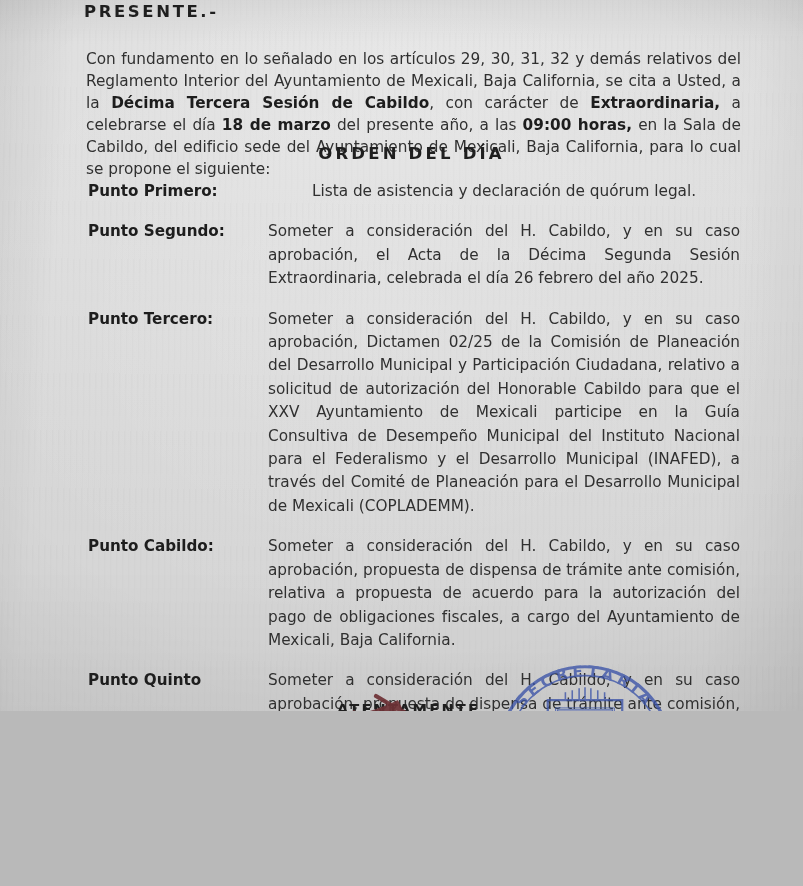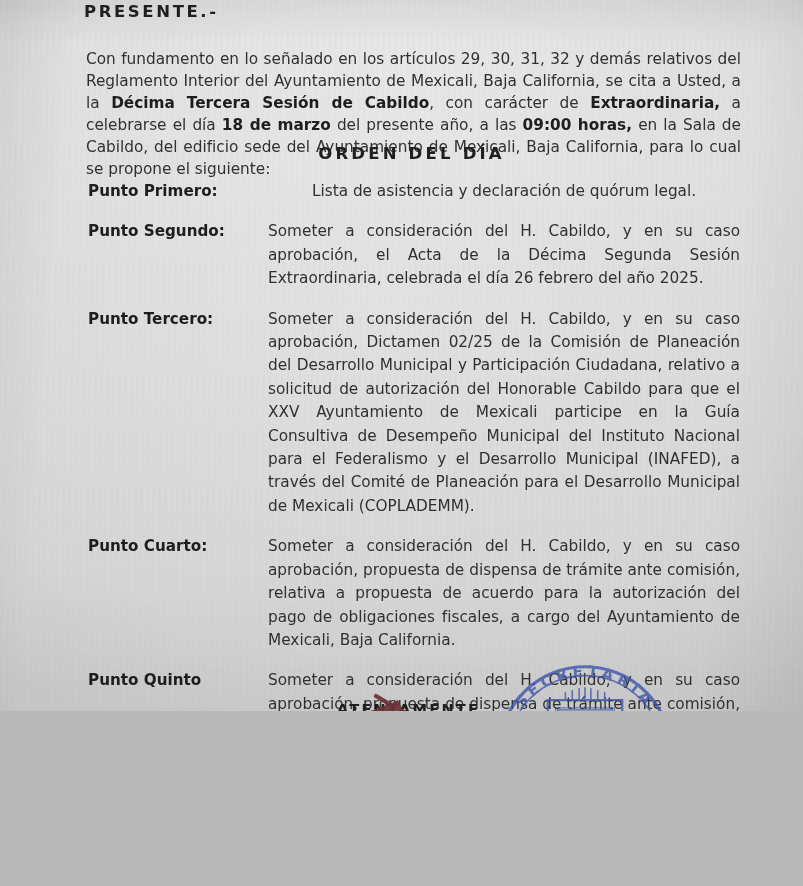--- a/index.html
+++ b/index.html
@@ -203,21 +203,21 @@
         <div class="pt-label">Punto Segundo:</div>
         <div class="pt-body">Someter a consideración del H. Cabildo, y en su caso aprobación, el Acta de la Décima Segunda Sesión Extraordinaria, celebrada el día 26 febrero del año 2025.</div>
       </div>
 
       <div class="agenda-row">
         <div class="pt-label">Punto Tercero:</div>
         <div class="pt-body">Someter a consideración del H. Cabildo, y en su caso aprobación, Dictamen 02/25 de la Comisión de Planeación del Desarrollo Municipal y Participación Ciudadana, relativo a solicitud de autorización del Honorable Cabildo para que el XXV Ayuntamiento de Mexicali participe en la Guía Consultiva de Desempeño Municipal del Instituto Nacional para el Federalismo y el Desarrollo Municipal (INAFED), a través del Comité de Planeación para el Desarrollo Municipal de Mexicali (COPLADEMM).</div>
       </div>
 
       <div class="agenda-row">
-        <div class="pt-label">Punto Cuarto:</div>
+        <div class="pt-label">Punto Cabildo:</div>
         <div class="pt-body">Someter a consideración del H. Cabildo, y en su caso aprobación, propuesta de dispensa de trámite ante comisión, relativa a propuesta de acuerdo para la autorización del pago de obligaciones fiscales, a cargo del Ayuntamiento de Mexicali, Baja California.</div>
       </div>
 
       <div class="agenda-row">
         <div class="pt-label">Punto Quinto</div>
         <div class="pt-body">Someter a consideración del H. Cabildo, y en su caso aprobación, propuesta de dispensa de trámite ante comisión, relativa propuesta para designar a la persona titular de la Dirección de Seguridad Pública Municipal, y Toma de Protesta.</div>
       </div>
 
       <div class="agenda-row">
         <div class="pt-label">Punto Sexto:</div>

